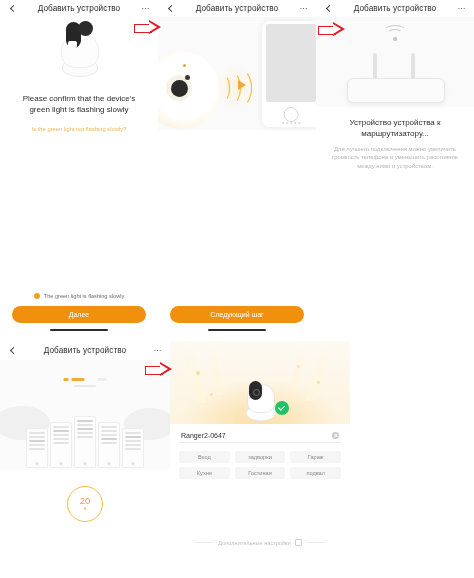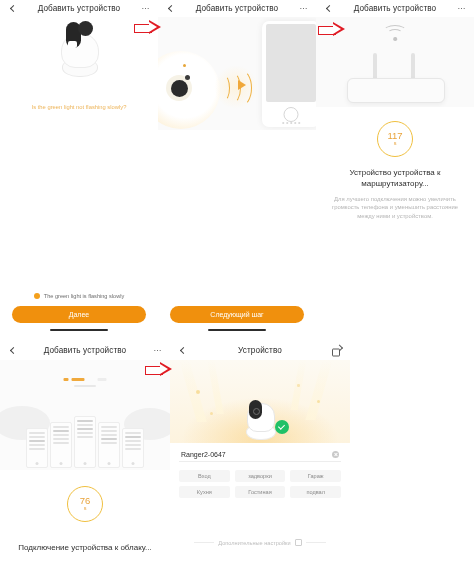--- a/index.html
+++ b/index.html
@@ -123,20 +123,21 @@
     <div class="hero" style="height:62px;display:flex;align-items:center;justify-content:center;background:#fff;">
       <div class="cam">
         <div class="base"></div>
           <div class="body"></div>
         <div class="lens"></div>
           <div class="lens2"></div>
           <div class="gap"></div>
       </div>
     </div>
     <div style="padding:14px 12px 0;">
+      <div class="t-main">Please confirm that the device's green light is flashing slowly</div>
       <div class="t-warn" style="margin-top:11px;">Is the green light not flashing slowly?</div>
     </div>
     <div style="position:absolute;left:0;right:0;bottom:10px;padding:0 12px;box-sizing:border-box;">
       <div class="chk">
         <span class="bx"></span>
         <span class="lb">The green light is flashing slowly</span>
       </div>
       <div class="cta" style="margin-top:7px;">Далее</div>
       <div class="homebar" style="margin-top:6px;"></div>
     </div>
@@ -195,26 +196,20 @@
           <i style="width:13px;height:6.5px;top:4px;"></i>
           <span class="d"></span>
         </div>
         <div class="router" style="position:absolute;left:2px;bottom:4px;">
           <div class="ant" style="left:26px;"></div>
           <div class="ant" style="left:64px;"></div>
           <div class="box"></div>
         </div>
       </div>
     </div>
-    <div style="display:flex;justify-content:center;margin-top:14px;">
-      <div class="ring">
-        <span class="num">117</span>
-        <span class="s">s</span>
-      </div>
-    </div>
     <div style="padding:10px 11px 0;">
       <div class="t-main">Устройство устройства к маршрутизатору...</div>
       <div class="t-sub" style="margin-top:6px;">Для лучшего подключения можно увеличить громкость телефона и уменьшить расстояние между ними и устройством.</div>
     </div>
   </div>
 
   <div class="panel" style="left:0;top:341px;width:170px;height:237px;">
     <div class="hdr" style="height:19px;">
       <span class="back"></span>
       <span class="ttl">Добавить устройство</span>
@@ -267,35 +262,27 @@
             <b class="lit"></b>
             <b></b>
             <b></b>
             <b></b>
             <s></s>
           </div>
       </div>
     </div>
     <div style="display:flex;justify-content:center;margin-top:16px;">
       <div class="ring">
-        <span class="num">76</span>
+        <span class="num">20</span>
         <span class="s">s</span>
       </div>
     </div>
-    <div style="padding:20px 8px 0;">
-      <div class="t-main">Подключение устройства к облаку...</div>
-    </div>
   </div>
 
   <div class="panel" style="left:170px;top:341px;width:180px;height:237px;">
-    <div class="hdr" style="height:19px;">
-      <span class="back"></span>
-      <span class="ttl">Устройство</span>
-      <span class="shr"></span>
-    </div>
     <div class="hero" style="height:83px;background:#fff;">
       <div class="glow"></div>
       <div class="ray" style="left:18px;top:0;width:10px;height:62px;transform:skewX(16deg);"></div>
       <div class="ray" style="left:42px;top:0;width:7px;height:54px;transform:skewX(10deg);"></div>
       <div class="ray" style="right:26px;top:0;width:10px;height:60px;transform:skewX(-16deg);"></div>
       <div class="ray" style="right:48px;top:0;width:7px;height:50px;transform:skewX(-10deg);"></div>
       <div class="sparkle" style="left:26px;top:30px;width:4px;height:4px;opacity:.85;"></div>
       <div class="sparkle" style="left:40px;top:52px;width:3px;height:3px;opacity:.7;"></div>
       <div class="sparkle" style="right:30px;top:40px;width:3.4px;height:3.4px;opacity:.75;"></div>
       <div class="sparkle" style="right:50px;top:24px;width:2.6px;height:2.6px;opacity:.6;"></div>

